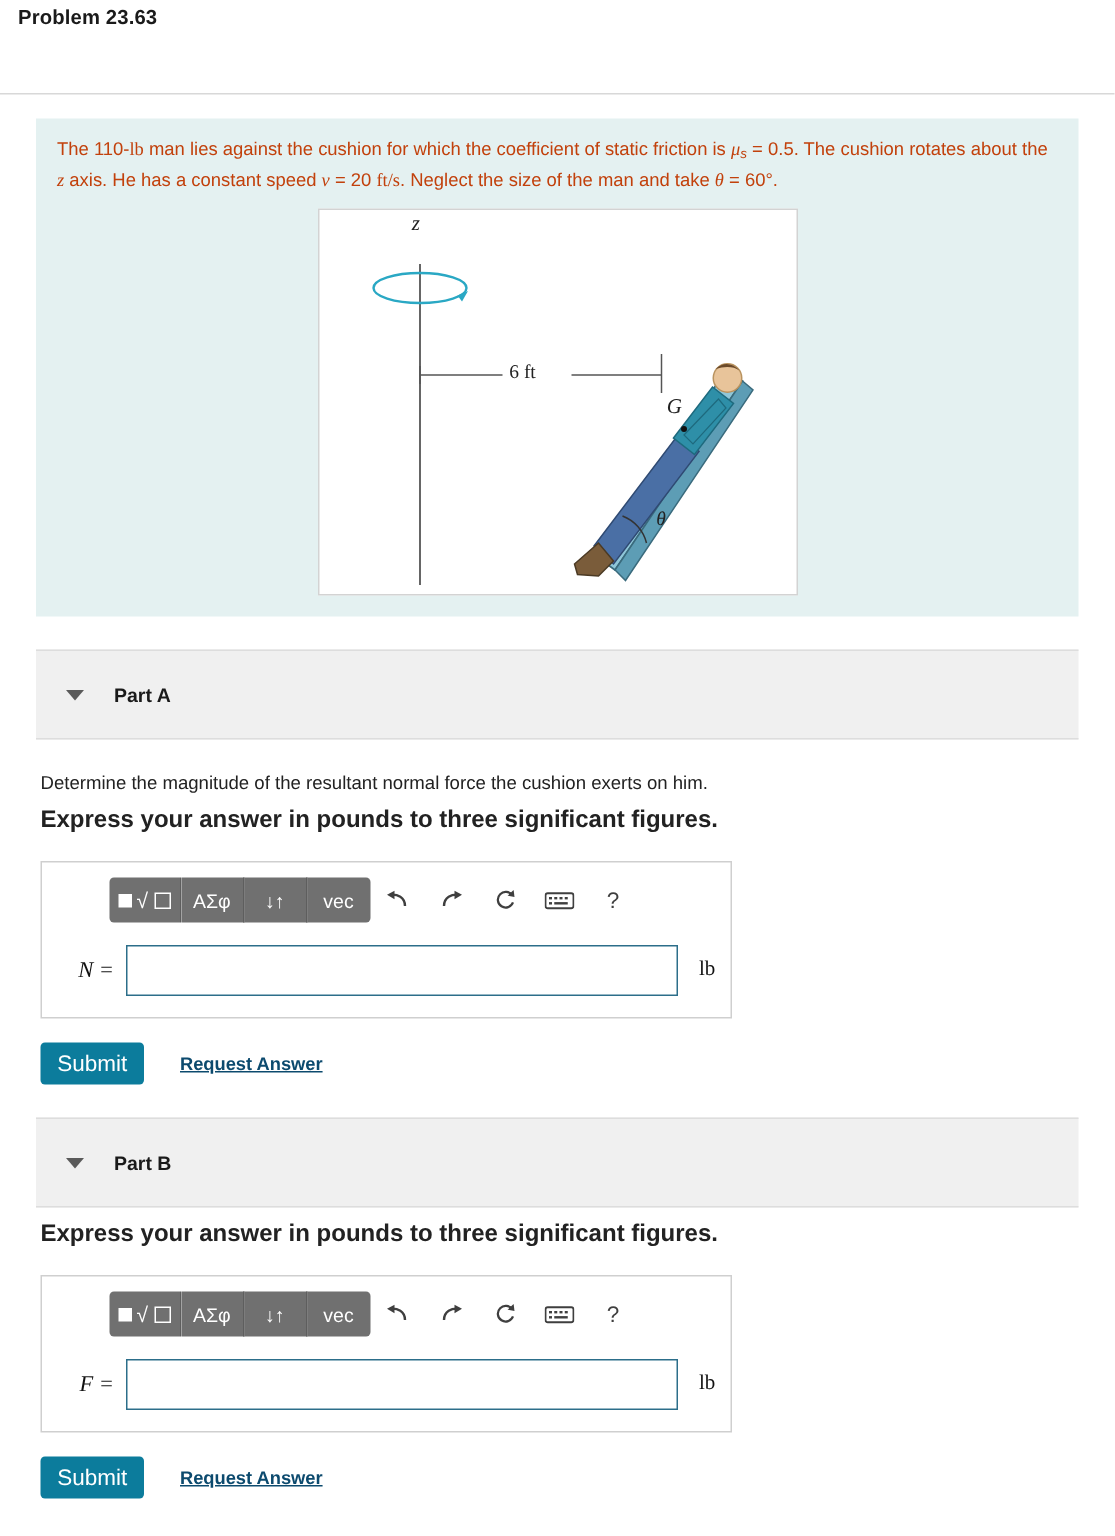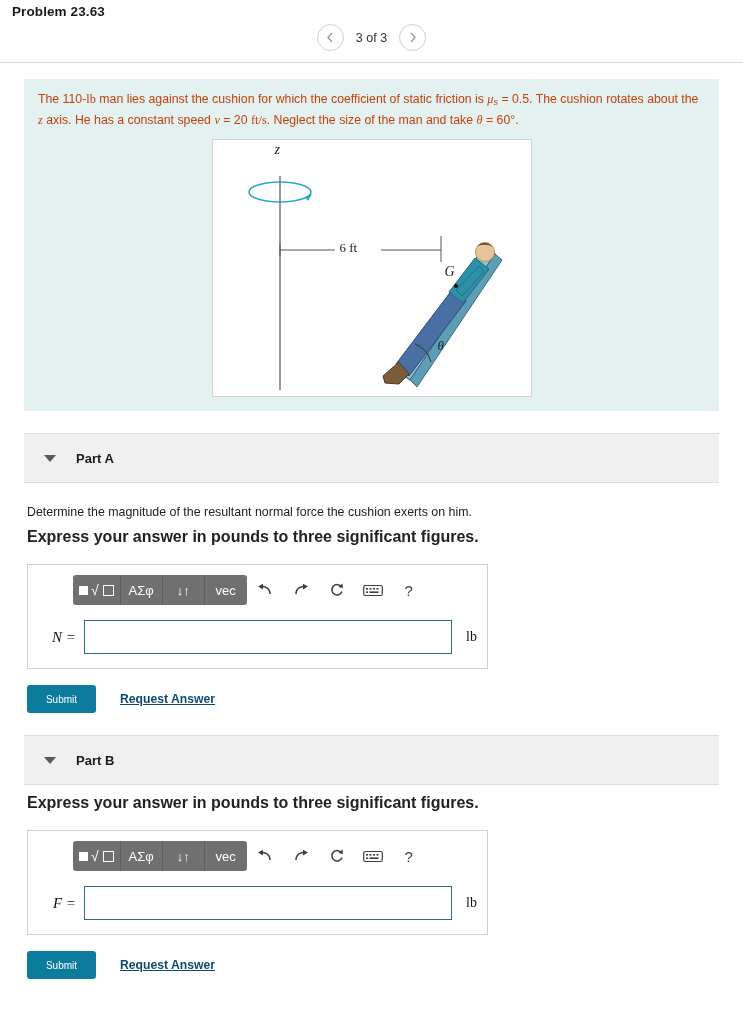--- a/index.html
+++ b/index.html
@@ -93,21 +93,21 @@
     overflow: hidden;
   }
   
   .part-header {
     margin: 22px 24px 0 24px;
     width: 695px;
     box-sizing: border-box;
     background: #f0f0f0;
     border-top: 1px solid #dddddd;
     border-bottom: 1px solid #dddddd;
-    height: 50px;
+    height: 60px;
     display: flex;
     align-items: center;
     padding-left: 20px;
   }
   .caret {
     width: 0; height: 0;
     border-left: 6px solid transparent;
     border-right: 6px solid transparent;
     border-top: 7px solid #5a5a5a;
     margin-right: 20px;
@@ -213,21 +213,21 @@
     align-items: center;
     margin-top: 16px;
   }
   .submit-btn {
     background: #0c7c9c;
     color: #ffffff;
     border: none;
     border-radius: 3px;
     height: 28px;
     width: 69px;
-    font-size: 10px;
+    font-size: 15px;
     font-family: "Liberation Sans", sans-serif;
     cursor: pointer;
   }
   .req-link {
     margin-left: 24px;
     color: #0c4a6e;
     font-size: 12.2px;
     font-weight: bold;
     text-decoration: underline;
     cursor: pointer;
@@ -242,33 +242,20 @@
     margin-left: 1px;
   }
 </style>
 </head>
 <body>
 
 <div class="page">
 
   <div class="topbar">
     <div class="problem-title">Problem 23.63</div>
-    <div class="pager">
-      <div class="pager-btn">
-        <svg width="8" height="11" viewBox="0 0 8 11">
-          <polyline points="6,1 2,5.5 6,10" fill="none" stroke="#9a9a9a" stroke-width="1.4"></polyline>
-        </svg>
-      </div>
-      <div class="pager-label">3 of 3</div>
-      <div class="pager-btn">
-        <svg width="8" height="11" viewBox="0 0 8 11">
-          <polyline points="2,1 6,5.5 2,10" fill="none" stroke="#9a9a9a" stroke-width="1.4"></polyline>
-        </svg>
-      </div>
-    </div>
   </div>
 
   <div class="statement-card">
     <div class="statement-text">
       <span>The 110-</span><span class="mathu">lb</span><span> man lies against the cushion for which the coefficient of static friction is </span><span class="mathi">μ</span><span class="sub">s</span><span> = 0.5. The cushion rotates</span>
       <span>about the </span><span class="mathi">z</span><span> axis. He has a constant speed </span><span class="mathi">v</span><span> = 20 </span><span class="mathu">ft/s</span><span>. Neglect the size of the man and take </span><span class="mathi">θ</span><span> = 60</span><span>°</span><span>.</span>
     </div>
 
     <div class="figure-wrap">
       <div class="figure">

